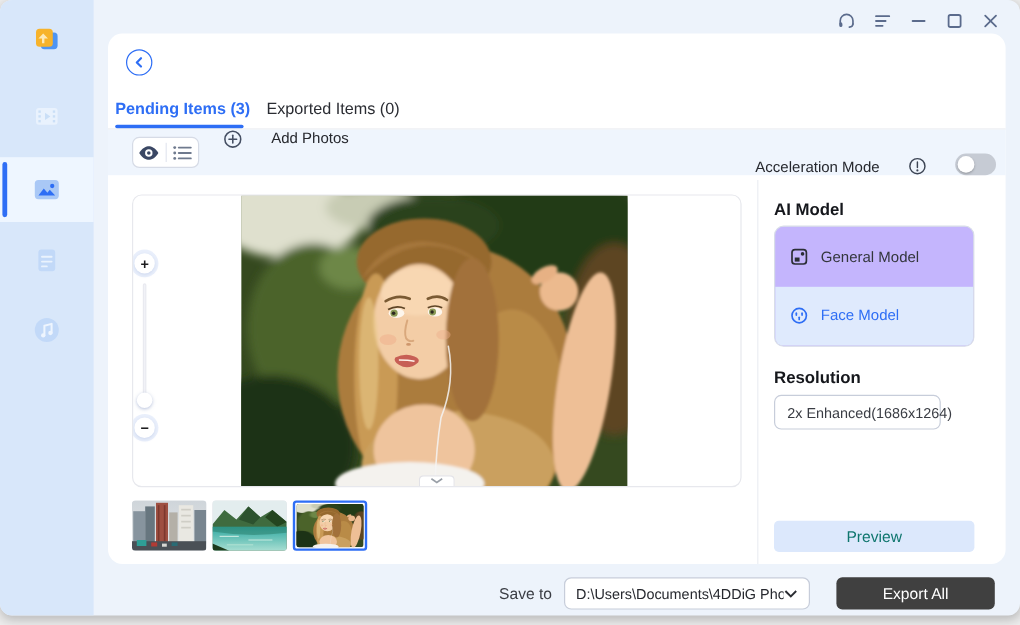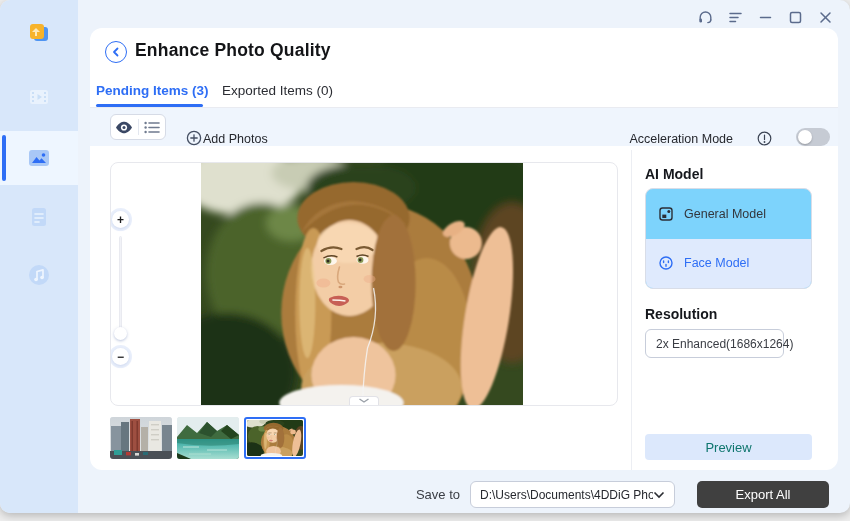--- a/index.html
+++ b/index.html
@@ -31,21 +31,21 @@
   .tab-pending { left:6px; color:#2e6ef5; font-weight:700; }
   .tab-exported { left:132px; color:#2b2d33; font-weight:400; }
   .tab-underline { position:absolute; left:6px; top:76px; width:107px; height:3px; background:#2e6ef5; border-radius:2px; }
 
   
   .toolband { position:absolute; left:0; top:80px; width:748px; height:38px; background:#eff5fd; }
   .seg { position:absolute; left:20px; top:6px; width:56px; height:26px; background:#fff; border:1px solid #d6dbe6;
          border-radius:6px; display:flex; }
   .seg-half { flex:1; display:flex; align-items:center; justify-content:center; cursor:pointer; }
   .seg-div { width:1px; background:#e3e7ef; margin:4px 0; }
-  .add-photos { position:absolute; left:96px; top:0; height:38px; display:flex; align-items:flex-end; gap:1px; cursor:pointer; }
+  .add-photos { position:absolute; left:96px; top:0; height:38px; display:flex; align-items:flex-start; gap:24px; cursor:pointer; }
   .add-photos span { font-size:12.5px; color:#26282e; }
   .accel { position:absolute; right:8px; top:0; height:38px; display:flex; align-items:flex-end; gap:24px; }
   .accel-label { font-size:12.5px; color:#26282e; }
   .toggle { width:34px; height:18px; border-radius:9px; background:#c6cbd4; position:relative; cursor:pointer; }
   .toggle .knob { position:absolute; left:2px; top:2px; width:14px; height:14px; border-radius:50%; background:#fff;
                   box-shadow:0 1px 2px rgba(0,0,0,.25); }
 
   
   .v-divider { position:absolute; left:541px; top:122px; width:1px; height:320px; background:#eceef3; }
 
@@ -68,21 +68,21 @@
   .thumbs { position:absolute; left:20px; top:389px; display:flex; gap:5px; }
   .thumb { width:62px; height:42px; border-radius:3px; overflow:hidden; cursor:pointer; position:relative; background:#dfe3e8; }
   .thumb svg { display:block; width:100%; height:100%; }
   .thumb.selected { border:2px solid #2e6ef5; background:#fff; padding:1px; }
   .thumb.selected svg { border-radius:2px; }
 
   
   .rp-heading { position:absolute; left:555px; font-size:14px; font-weight:700; color:#15171c; }
   .h-aimodel { top:138px; } .h-resolution { top:278px;text-align:right; }
   .model-box { position:absolute; left:555px; top:160px; width:167px; height:101px; border:1px solid #d8dde8;
-               border-radius:8px; background:#7dd3fc; display:flex; flex-direction:column; overflow:hidden; }
+               border-radius:8px; background:#c4b5fd; display:flex; flex-direction:column; overflow:hidden; }
   .model-row { flex:1; display:flex; align-items:center; gap:10px; padding-left:12px; font-size:12.5px; color:#33363c; cursor:pointer; }
   .model-row.selected { background:#dfeafd; color:#2e6ef5; }
 
   .res-dropdown { position:absolute; left:555px; top:301px; width:139px; height:29px; border:1px solid #c7cdda;
       border-radius:6px; background:#fff; display:flex; align-items:center; padding:0 10px; cursor:pointer; }
   .res-dropdown span { font-size:12px; color:#3a3d44; flex:1; white-space:nowrap; }
 
   .preview-btn { position:absolute; left:555px; top:406px; width:167px; height:26px; background:#dce8fc; border:none;
       border-radius:4px; color:#0f766e; font-size:13px; cursor:pointer; }
 
@@ -179,21 +179,20 @@
     </div>
   </div>
 
   <div class="card">
 
     <div class="back-btn">
       <svg width="10" height="10" viewBox="0 0 10 10" fill="none" stroke="#2e6ef5" stroke-width="1.8" stroke-linecap="round" stroke-linejoin="round">
         <polyline points="6.5,1.5 3,5 6.5,8.5"></polyline>
       </svg>
     </div>
-    <div class="page-title">Enhance Photo Quality</div>
 
     <div class="tab tab-pending">Pending Items (3)</div>
     <div class="tab tab-exported">Exported Items (0)</div>
     <div class="tab-underline"></div>
     <div class="tab-row-border"></div>
 
     <div class="toolband">
       <div class="seg">
         <div class="seg-half">
           <svg width="18" height="13" viewBox="0 0 18 13">

